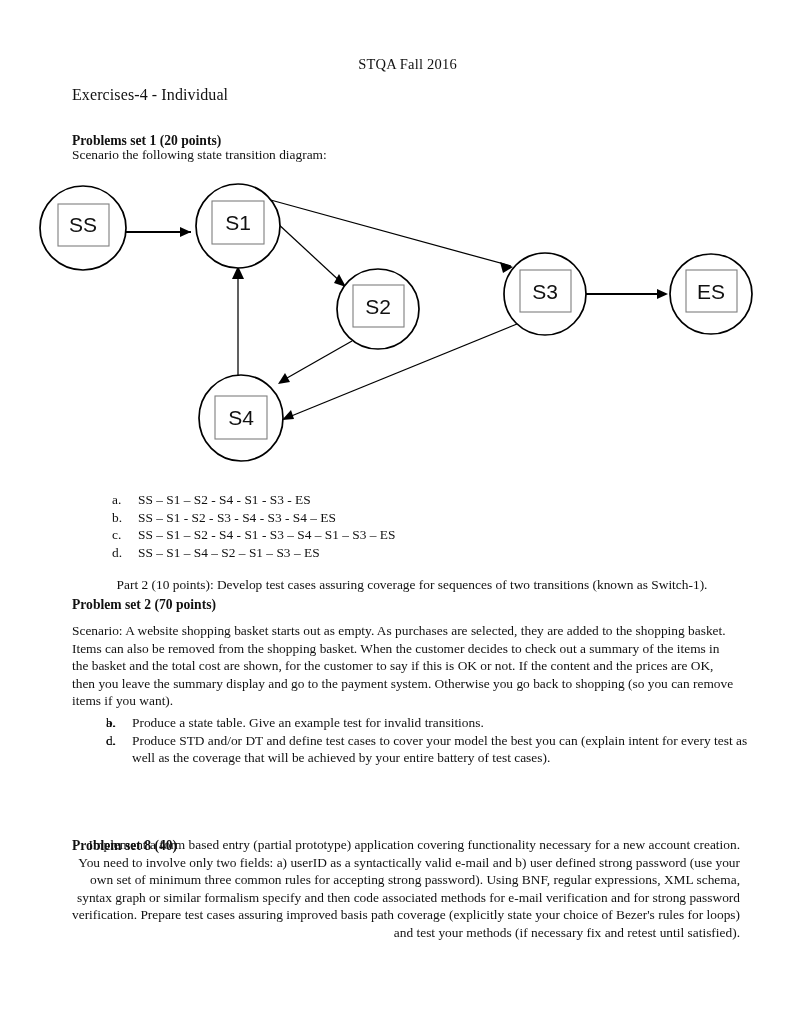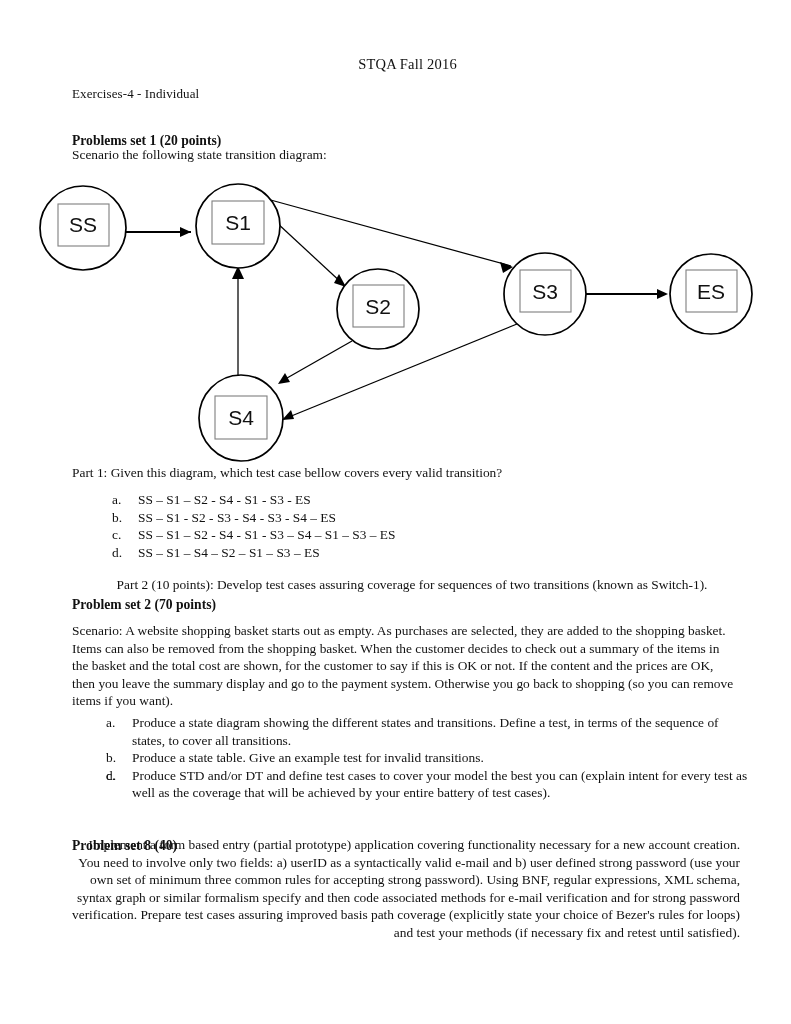--- a/index.html
+++ b/index.html
@@ -31,21 +31,21 @@
     text-align: center;
     font-size: 14.5px;
     letter-spacing: 0.2px;
     padding-left: 12px;
   }
 
   .doc-title {
     position: absolute;
     top: 86px;
     left: 72px;
-    font-size: 13px;
+    font-size: 16px;
     letter-spacing: 0.1px;
   }
 
   .section-head {
     position: absolute;
     left: 72px;
     font-weight: bold;
     font-size: 13.6px;
   }
   .sh-p1 { top: 133px; }
@@ -212,21 +212,20 @@
 
       <g>
         <ellipse class="node-ellipse" cx="711" cy="294" rx="41" ry="40"></ellipse>
         <rect class="node-box" x="686" y="270" width="51" height="42"></rect>
         <text class="node-label" x="711" y="293">ES</text>
       </g>
 
     </svg>
   </div>
 
-  <div class="para p-part1">Part 1: Given this diagram, which test case bellow covers every valid transition?</div>
 
   <ul class="alist list-part1">
     <li>
       <span class="marker">a.</span>
       <span>SS – S1 – S2 - S4 - S1 - S3 - ES</span>
     </li>
     <li>
       <span class="marker">b.</span>
       <span>SS – S1 -  S2 - S3 - S4 - S3 - S4 – ES</span>
     </li>
@@ -242,21 +241,20 @@
 
   <div class="para p-part2">Part 2 (10 points): Develop test cases assuring coverage for sequences of two transitions (known as Switch-1).</div>
 
   <div class="section-head sh-p2">Problem set 2 (70 points)</div>
 
   <div class="para p-scenario">Scenario: A website shopping basket starts out as empty. As purchases are selected, they are added to the shopping basket. Items can also be removed from the shopping basket. When the customer decides to check out a summary of the items in the basket and the total cost are shown, for the customer to say if this is OK or not. If the content and the prices are OK, then you leave the summary display and go to the payment system. Otherwise you go back to shopping (so you can remove items if you want).</div>
 
   <ul class="alist list-p2">
     <li>
       <span class="marker">a.</span>
-      <span>Produce a state diagram showing the different states and transitions. Define a test, in terms of the sequence of states, to cover all transitions.</span>
     </li>
     <li>
       <span class="marker">b.</span>
       <span>Produce a state table. Give an example test for invalid transitions.</span>
     </li>
     <li>
       <span class="marker">c.</span>
     </li>
     <li>
       <span class="marker">d.</span>

